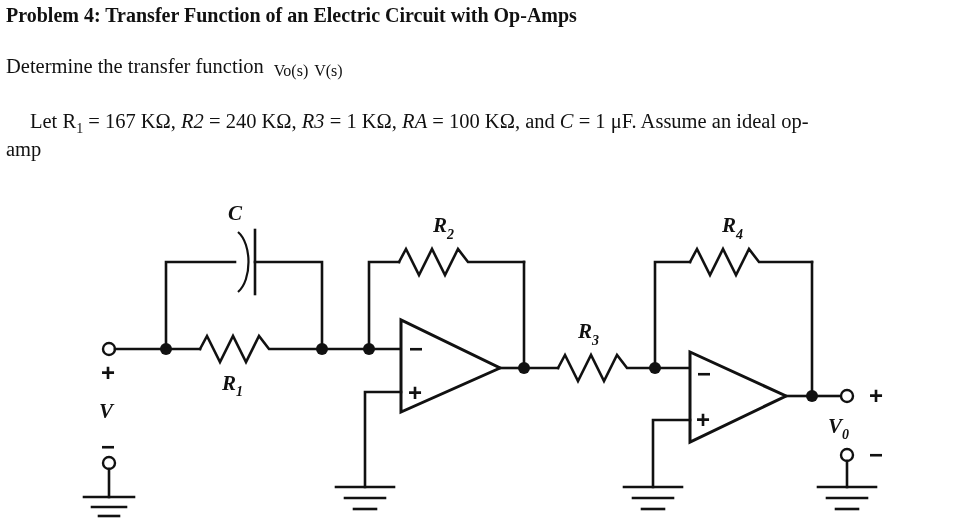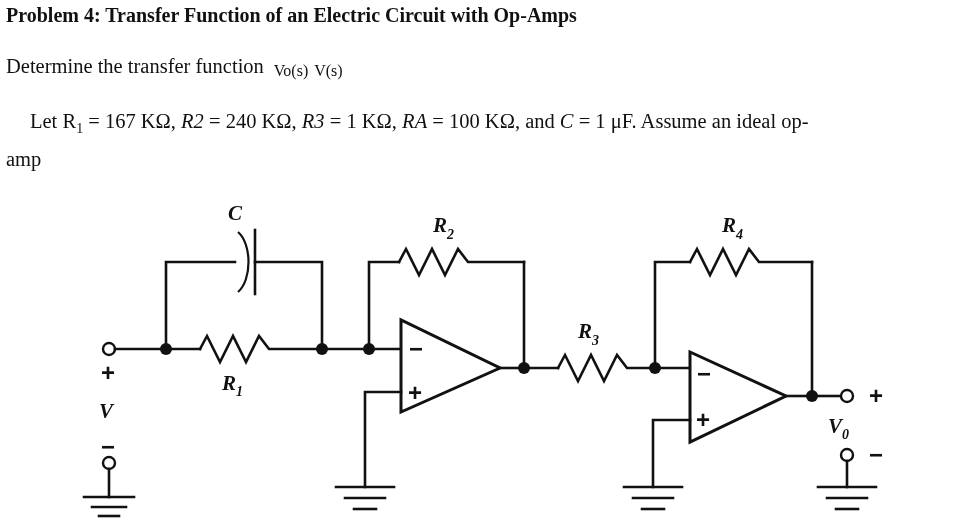--- a/index.html
+++ b/index.html
@@ -24,21 +24,21 @@
   .line1 .seg{display:inline-block;}
   .frac{
     display:inline-flex;flex-direction:row;align-items:center;
     margin:0 7px;vertical-align:middle;position:relative;top:4px;
   }
   .frac .num{font-size:16px;line-height:1.05;padding:0 3px;}
   .frac .bar{width:100%;height:2px;background:#111;margin:1px 0;}
   .frac .den{font-size:16px;line-height:1.05;padding:4px 3px;}
 
   .line2{left:6px;top:110px;white-space:nowrap;margin-left:24px;}
-  .line3{left:6px;top:148px;}
+  .line3{left:6px;top:138px;}
   .it{font-style:italic;}
   sub{font-size:0.68em;}
 
   svg{position:absolute;left:0;top:0;}
   .wire{stroke:#111;stroke-width:2.6;fill:none;stroke-linecap:square;}
   .thin{stroke:#111;stroke-width:2.2;fill:none;}
   .node{fill:#111;}
   .term{fill:#ffffff;stroke:#111;stroke-width:2.4;}
   .tri{fill:#ffffff;stroke:#111;stroke-width:3;stroke-linejoin:miter;}
   .lbl{font-family:"Liberation Serif","DejaVu Serif",serif;font-style:italic;font-weight:bold;font-size:21px;fill:#111;}

